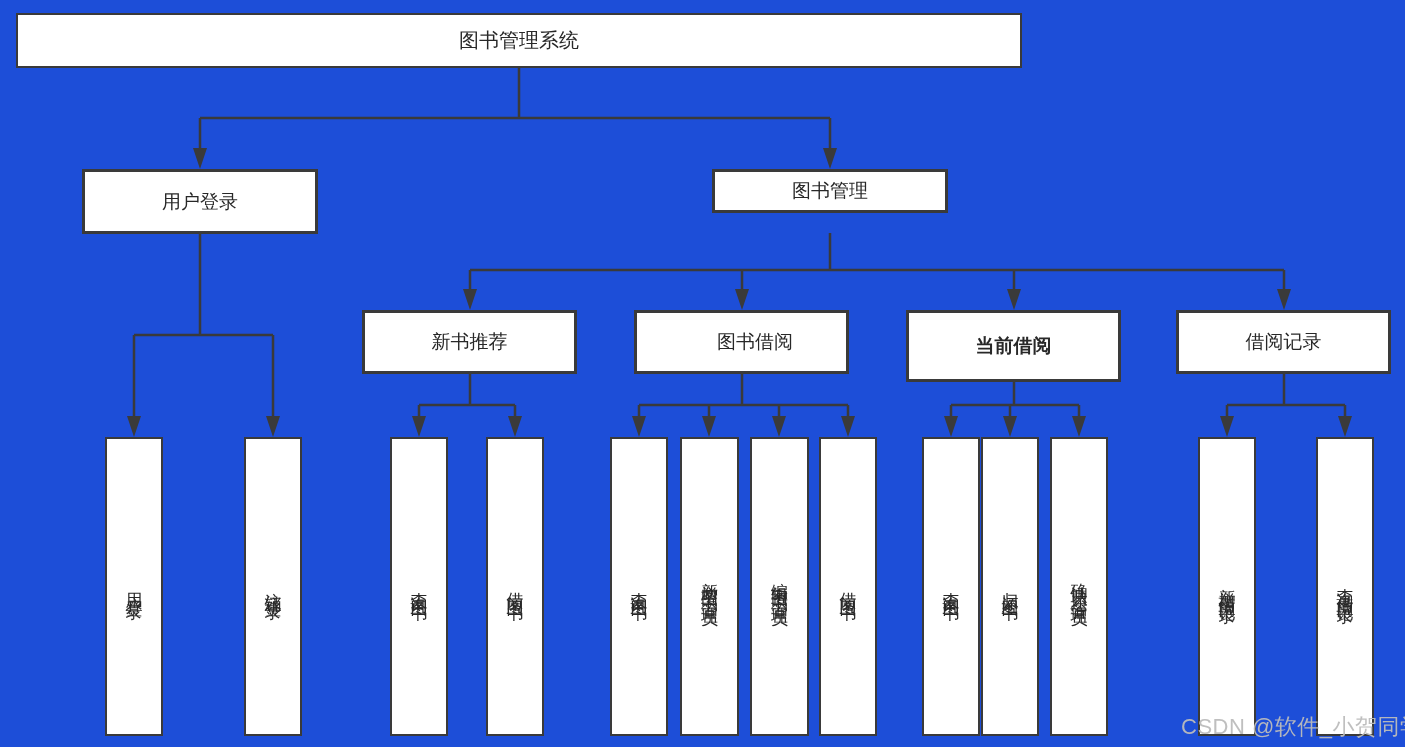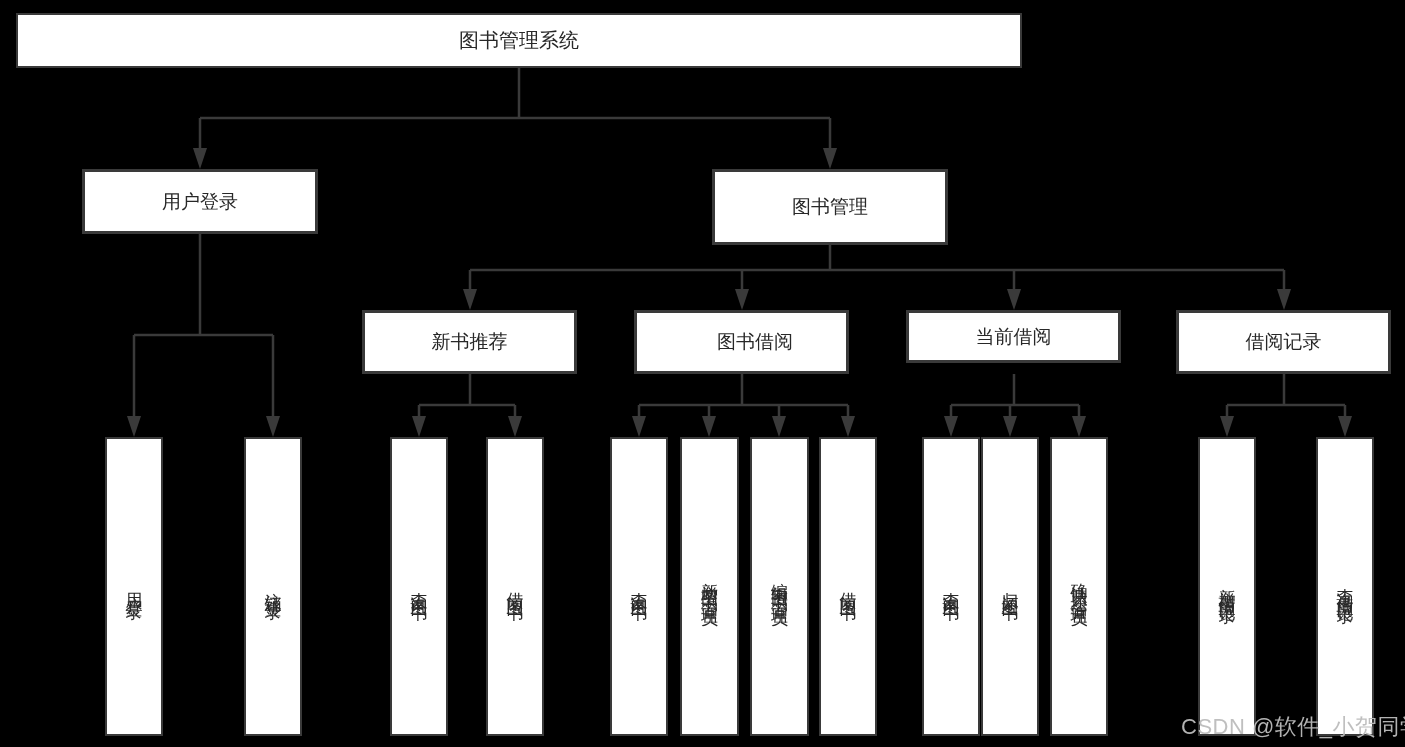--- a/index.html
+++ b/index.html
@@ -1,17 +1,17 @@
 <!DOCTYPE html>
 <html><head>
 <meta charset="utf-8">
 <style>
   html,body { margin:0; padding:0; background:#ffffff; }
   .stage {
-    position:relative; width:1405px; height:747px; background:#000000;
+    position:relative; width:1405px; height:747px; background:#1d4ed8;
     font-family:"Liberation Sans","DejaVu Sans",sans-serif; overflow:hidden;
   }
   .connectors { position:absolute; left:0; top:0; width:1405px; height:747px; }
   .node {
     position:absolute; box-sizing:border-box; background:#ffffff;
     border:3px solid #3a3a3a; color:#282828;
     display:flex; align-items:center; justify-content:center;
     text-align:center; z-index:2;
   }
   .lvl-root  { font-size:20px; border-width:2.5px; }
@@ -63,31 +63,31 @@
     </g>
   </svg>
 
   <div class="node lvl-root" style="left:16px; top:13px; width:1006px; height:55px;">
     <span>图书管理系统</span>
   </div>
 
   <div class="node lvl-branch" style="left:82px; top:169px; width:236px; height:65px;">
     <span>用户登录</span>
   </div>
-  <div class="node lvl-branch" style="left:712px; top:169px; width:236px; height:76px;">
+  <div class="node lvl-branch" style="left:712px; top:169px; width:236px; height:44px;">
     <span>图书管理</span>
   </div>
 
   <div class="node lvl-branch" style="left:362px; top:310px; width:215px; height:64px;font-family:Liberation Serif, serif;">
     <span>新书推荐</span>
   </div>
   <div class="node lvl-branch" style="left:634px; top:310px; width:215px; height:64px;padding-left:27px;">
     <span>图书借阅</span>
   </div>
-  <div class="node lvl-branch" style="left:906px; top:310px; width:215px; height:53px;">
+  <div class="node lvl-branch" style="left:906px; top:310px; width:215px; height:72px;font-weight:bold;">
     <span>当前借阅</span>
   </div>
   <div class="node lvl-branch" style="left:1176px; top:310px; width:215px; height:64px;font-family:Liberation Serif, serif;">
     <span>借阅记录</span>
   </div>
 
   <div class="node leaf" style="left:105px; top:437px; width:58px; height:299px;">
     <span>用户登录</span>
   </div>
   <div class="node leaf" style="left:244px; top:437px; width:58px; height:299px;">

